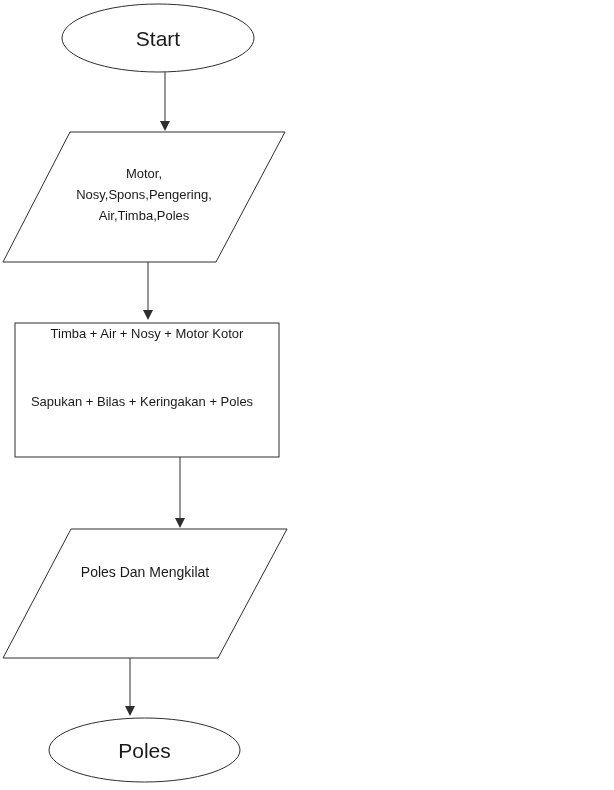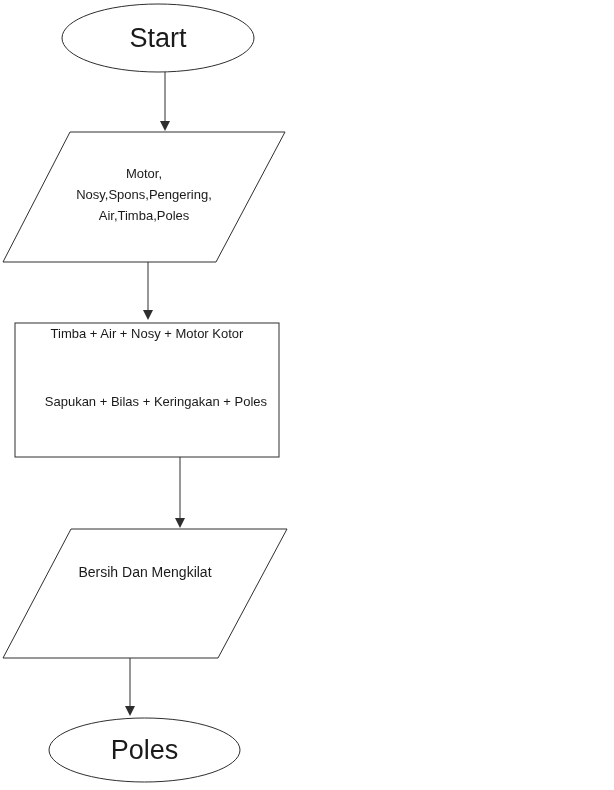--- a/index.html
+++ b/index.html
@@ -16,21 +16,21 @@
     color:var(--text);
     overflow:hidden;
   }
   .canvas svg{position:absolute;left:0;top:0;}
   .node-label{
     position:absolute;
     display:flex;align-items:center;justify-content:center;
     text-align:center;
     color:var(--text);
   }
-  .terminator-label{font-size:27px;line-height:1;}
+  .terminator-label{font-size:21px;line-height:1;}
   .body-text{font-size:13px;line-height:21px;}
   .abs{position:absolute;}
   .center{text-align:center;}
   .shape{fill:none;stroke:var(--stroke);stroke-width:1;}
   .edge{stroke:var(--stroke);stroke-width:1;}
   .edge-head{fill:var(--stroke);stroke:none;}
 </style>
 </head>
 <body>
 
@@ -64,19 +64,19 @@
 
   <div class="node-label terminator-label" style="left:62px;top:4px;width:192px;height:68px;">Start</div>
 
   <div class="abs center body-text" style="left:15px;top:326px;width:264px;line-height:16px;">Timba + Air + Nosy + Motor Kotor</div>
 
   <div class="abs center body-text" style="left:3px;top:163px;width:282px;">
     <div>Motor,</div>
     <div>Nosy,Spons,Pengering,</div>
     <div>Air,Timba,Poles</div>
   </div>
-  <div class="abs center body-text" style="left:3px;top:394px;width:264px;line-height:16px;text-align:right;">Sapukan + Bilas + Keringakan + Poles</div>
+  <div class="abs center body-text" style="left:10px;top:394px;width:264px;line-height:16px;">Sapukan + Bilas + Keringakan + Poles</div>
 
-  <div class="abs center" style="left:3px;top:563px;width:284px;font-size:14px;line-height:18px;">Bersih Dan Mengkilat</div>
+  <div class="abs center" style="left:3px;top:563px;width:284px;font-size:14px;line-height:18px;">Poles Dan Mengkilat</div>
 
   <div class="node-label terminator-label" style="left:49px;top:718px;width:191px;height:64px;">Poles</div>
 
 </div>
 
 </body></html>

